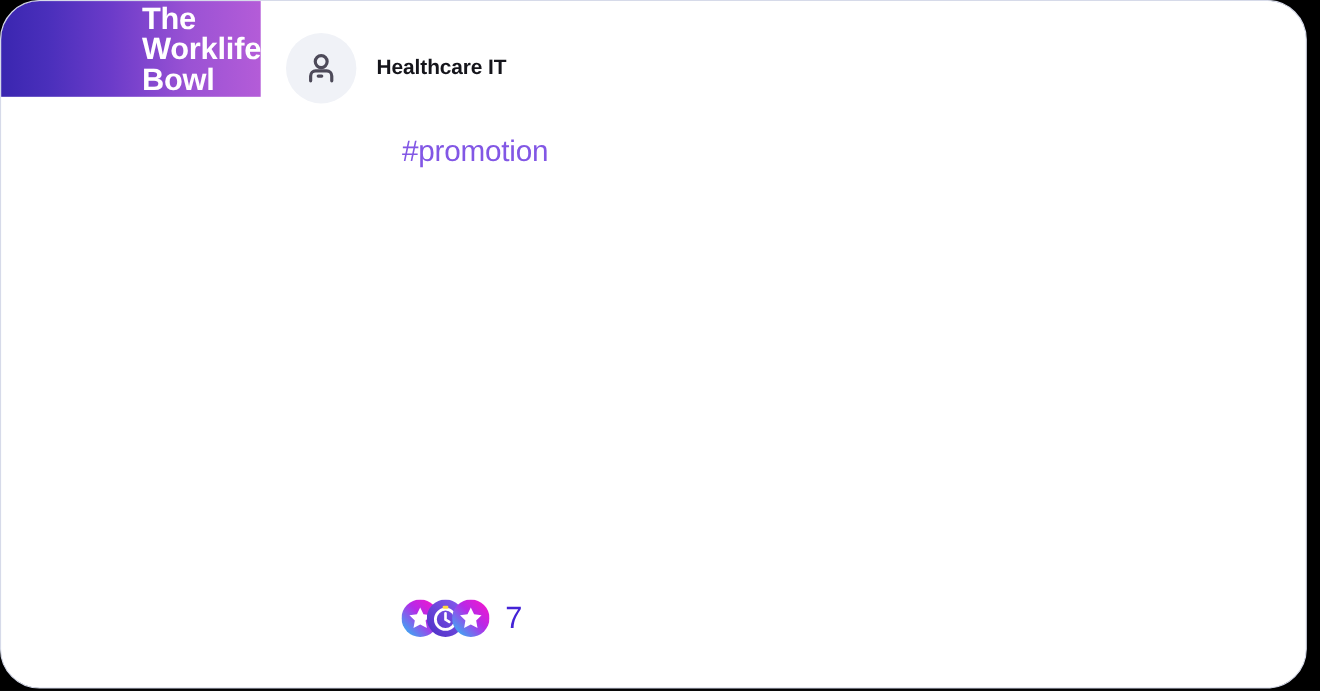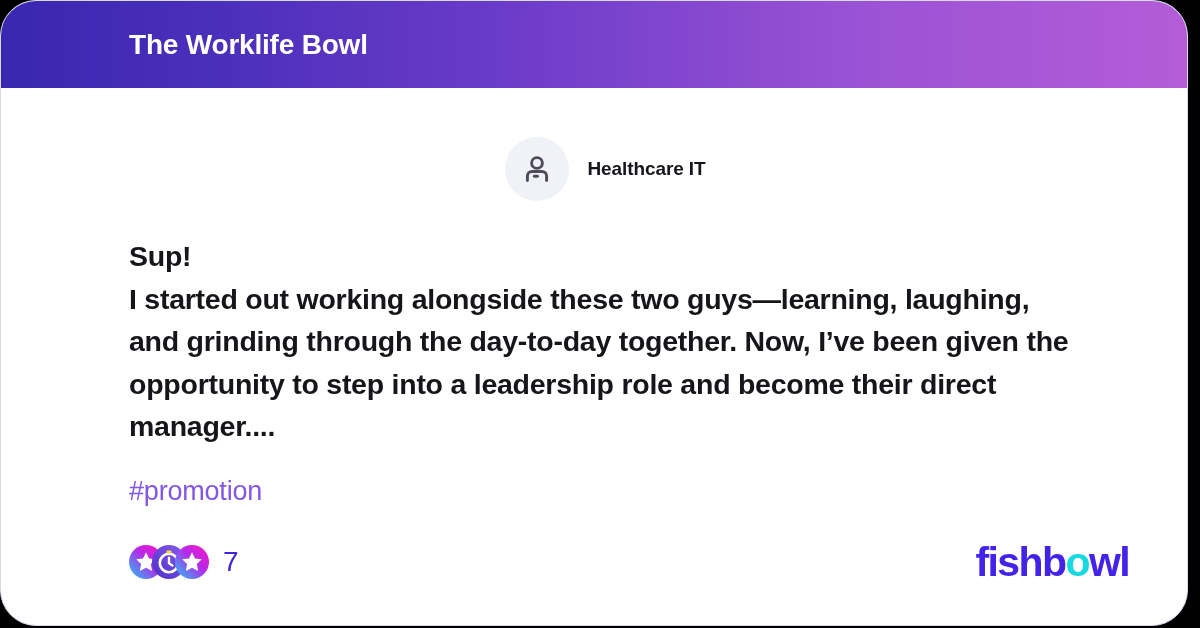--- a/index.html
+++ b/index.html
@@ -19,22 +19,20 @@
     left: 0px;
     top: 0px;
     width: 1188px;
     height: 626px;
     background: #ffffff;
     border-radius: 36px;
     border: 1px solid #d6dae9;
     box-sizing: border-box;
     overflow: hidden;
     display: flex;
-    flex-direction: column;
-    gap: 20px;
   }
 
   .card-header {
     height: 87px;
     flex: 0 0 87px;
     display: flex;
     align-items: center;
     padding-left: 128px;
     box-sizing: border-box;
     background: linear-gradient(90deg, #3a26b0 0%, #4a2fbb 18%, #6b3bc9 42%, #9a52d4 72%, #b45cd8 100%);
@@ -53,21 +51,20 @@
     position: relative;
     padding: 0;
   }
 
   .poster-row {
     display: flex;
     align-items: center;
     padding-left: 23px;
     padding-top: 29px;
     gap: 18px;
-    justify-content: center;
   }
 
   .avatar {
     width: 64px;
     height: 64px;
     border-radius: 50%;
     background: #f0f2f7;
     display: flex;
     align-items: center;
     justify-content: center;
@@ -171,22 +168,20 @@
           <svg width="34" height="34" viewBox="0 0 34 34" fill="none" aria-hidden="true">
             <circle cx="17" cy="11" r="5.4" stroke="#4d4a59" stroke-width="2.9"></circle>
             <path d="M7.4 28.5 v-4.4 a4.6 4.6 0 0 1 4.6 -4.6 h10 a4.6 4.6 0 0 1 4.6 4.6 v4.4" stroke="#4d4a59" stroke-width="2.9" stroke-linecap="round" fill="none"></path>
             <path d="M14.3 24.2 h3.2" stroke="#4d4a59" stroke-width="2.9" stroke-linecap="round"></path>
           </svg>
         </span>
       </div>
       <div class="poster-name">Healthcare IT</div>
     </div>
 
-    <p class="post-text">Sup!
-I started out working alongside these two guys—learning, laughing, and grinding through the day-to-day together. Now, I’ve been given the opportunity to step into a leadership role and become their direct manager....</p>
 
     <span class="hashtag">#promotion</span>
 
     <div class="footer-row">
 
       <div class="reactions">
         <div class="reaction-stack">
 
           <span class="rx">
             <svg width="34" height="34" viewBox="0 0 34 34" aria-hidden="true">
@@ -228,20 +223,17 @@
               </defs>
               <circle cx="17" cy="17" r="17" fill="url(#gC)"></circle>
               <path d="M17 7.2 l3.0 6.2 6.8 0.9 -4.9 4.8 1.2 6.8 -6.1 -3.2 -6.1 3.2 1.2 -6.8 -4.9 -4.8 6.8 -0.9z" fill="#ffffff"></path>
             </svg>
           </span>
 
         </div>
         <span class="reaction-count">7</span>
       </div>
 
-      <div class="brand">
-        <span>fishb</span><span class="teal">o</span><span>wl</span>
-      </div>
 
     </div>
 
   </div>
 </div>
 
 </body></html>

